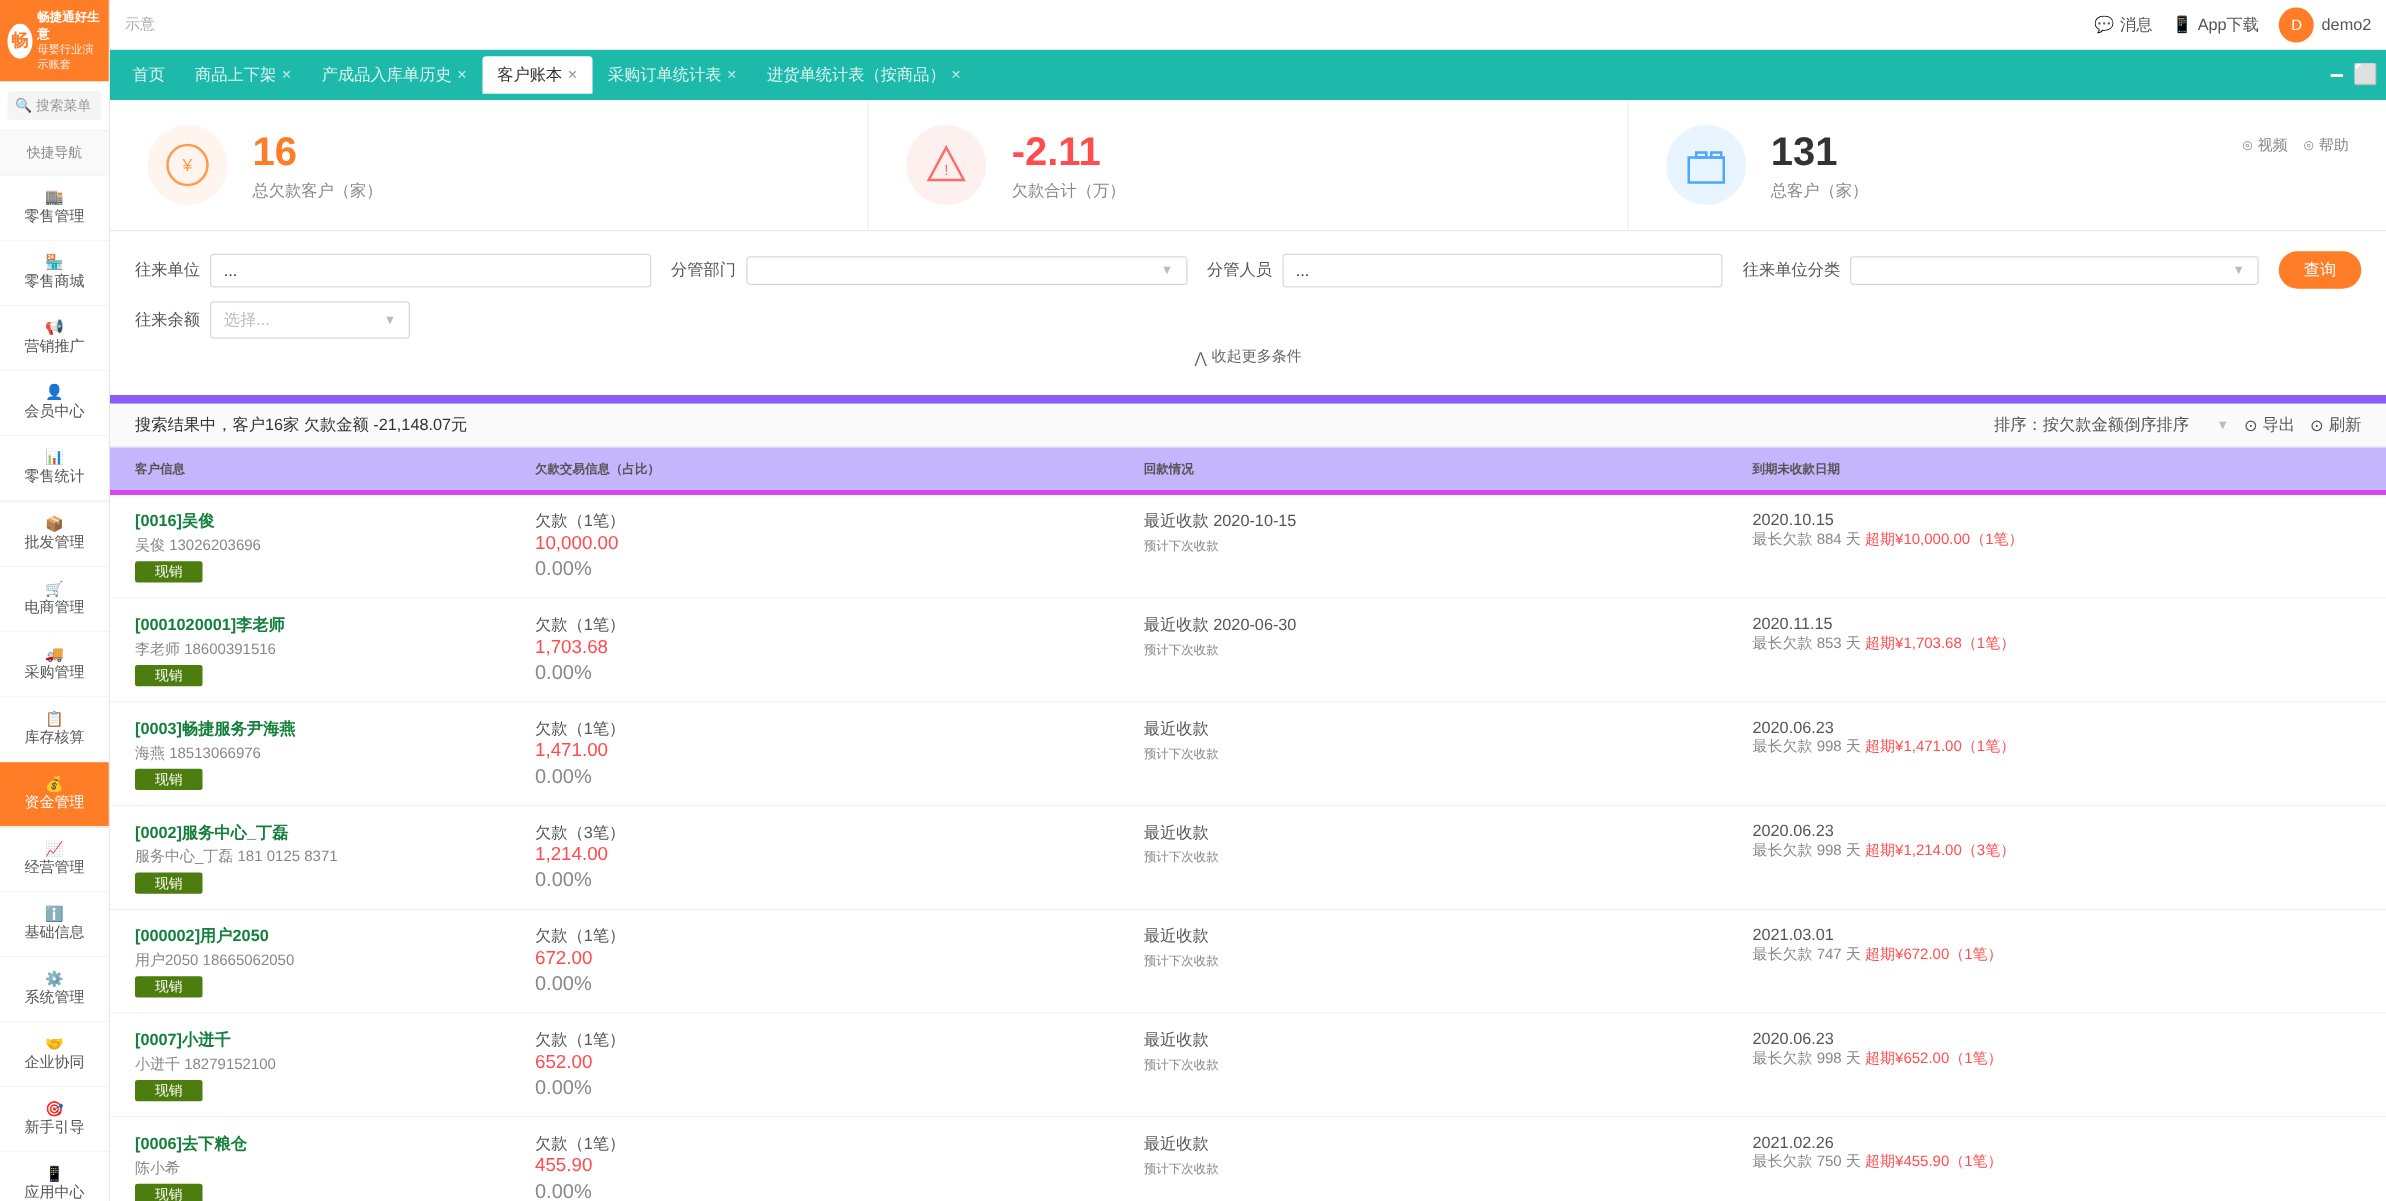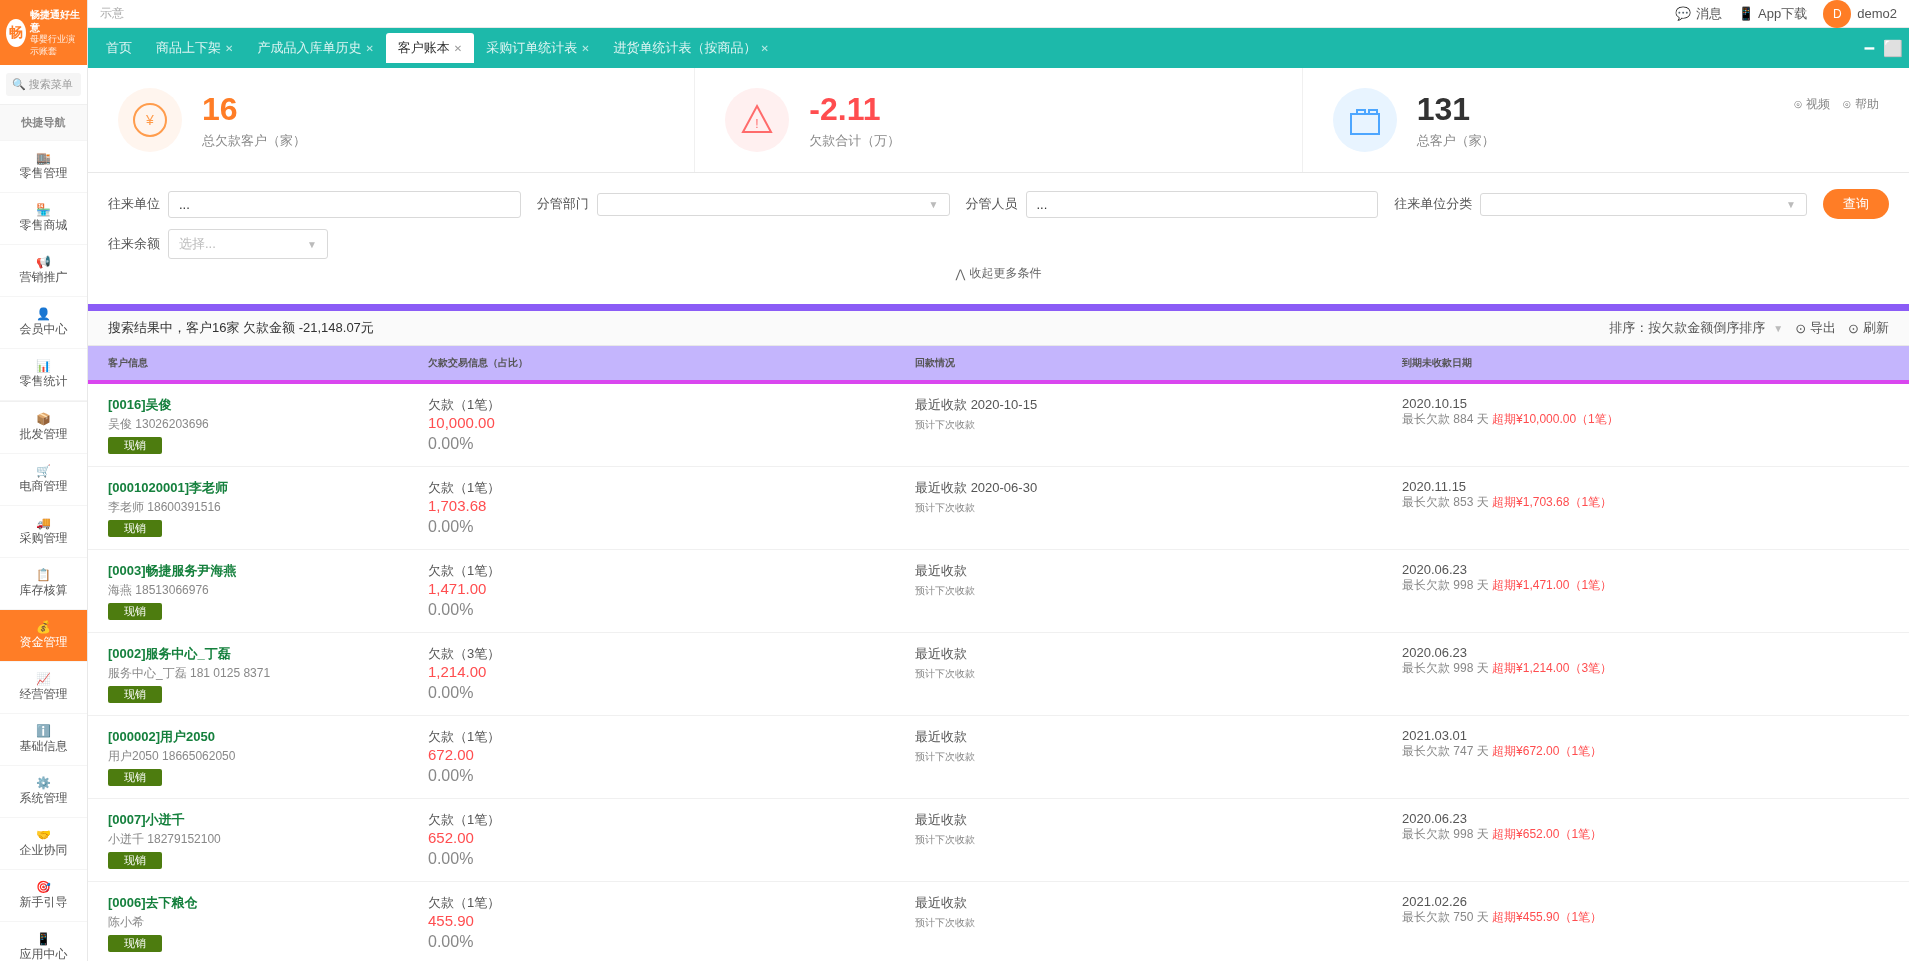--- a/index.html
+++ b/index.html
@@ -16,21 +16,21 @@
     .sidebar-search { padding: 8px 6px; border-bottom: 1px solid #f0f0f0; }
     .sidebar-search-btn { width: 100%; background: #f5f5f5; border: none; border-radius: 3px; padding: 4px 6px; font-size: 11px; color: #999; text-align: left; cursor: pointer; display: flex; align-items: center; gap: 3px; }
     .sidebar-nav { flex: 1; overflow-y: auto; }
     .sidebar-item { padding: 10px 6px; text-align: center; cursor: pointer; border-bottom: 1px solid #f5f5f5; font-size: 12px; color: #555; }
     .sidebar-item.active { background: #ff7d26; color: #fff; }
     
     
     .main-content { flex: 1; display: flex; flex-direction: column; overflow: hidden; }
     
     
-    .top-bar { background: #fff; height: 28px; display: flex; align-items: center; justify-content: space-between; padding: 0 12px; border-bottom: 1px solid #e8e8e8; flex-shrink: 0; }
+    .top-bar { background: #fff; height: 40px; display: flex; align-items: center; justify-content: space-between; padding: 0 12px; border-bottom: 1px solid #e8e8e8; flex-shrink: 0; }
     .top-bar-right { display: flex; align-items: center; gap: 16px; font-size: 13px; color: #555; }
     .top-bar-user { display: flex; align-items: center; gap: 6px; }
     .user-avatar { width: 28px; height: 28px; border-radius: 50%; background: #ff7d26; display: flex; align-items: center; justify-content: center; color: #fff; font-size: 12px; }
     
     
     .tabs-bar { background: #1db9aa; display: flex; align-items: center; height: 40px; padding: 0 6px; flex-shrink: 0; overflow: hidden; }
     .tab { display: flex; align-items: center; gap: 4px; padding: 6px 12px; color: rgba(255,255,255,0.85); cursor: pointer; font-size: 13px; border-radius: 3px 3px 0 0; white-space: nowrap; flex-shrink: 0; }
     .tab.active { background: #fff; color: #333; }
     .tab-close { font-size: 10px; color: rgba(255,255,255,0.7); cursor: pointer; }
     .tab.active .tab-close { color: #999; }
@@ -66,21 +66,21 @@
     .filter-select .placeholder { color: #bbb; }
     .search-btn { background: #ff7d26; color: #fff; border: none; border-radius: 15px; padding: 6px 20px; font-size: 13px; cursor: pointer; white-space: nowrap; }
     .filter-row2 { display: flex; align-items: center; gap: 16px; }
     .collapse-btn { text-align: center; padding: 6px; color: #666; cursor: pointer; font-size: 12px; display: flex; align-items: center; justify-content: center; gap: 4px; }
     
     
     .result-bar { background: #fafafa; border-bottom: 1px solid #e8e8e8; padding: 8px 20px; display: flex; align-items: center; justify-content: space-between; }
     .result-info { font-size: 13px; color: #555; }
     .result-info span { color: #333; }
     .result-actions { display: flex; align-items: center; gap: 12px; font-size: 13px; color: #555; }
-    .sort-select { display: flex; align-items: center; gap: 8px; color: #555; cursor: pointer; }
+    .sort-select { display: flex; align-items: center; gap: 22px; color: #555; cursor: pointer; }
     .action-btn { display: flex; align-items: center; gap: 4px; cursor: pointer; color: #555; }
     
     
     .data-table { background: #fff; }
     .table-header { display: grid; grid-template-columns: 320px 1fr 1fr 1fr; background: #c4b5fd; border-bottom: 4px solid #d946ef; padding: 10px 20px; font-weight: bold; font-size: 10px; color: #555; }
     .table-row { display: grid; grid-template-columns: 320px 1fr 1fr 1fr; padding: 12px 20px; border-bottom: 1px solid #f0f0f0; align-items: start; background: #fff; }
     
     
     .customer-name-link { color: #15803d; cursor: pointer; font-size: 13px; font-weight: 700; text-decoration: none; }
     .customer-phone { color: #888; font-size: 12px; margin-top: 2px; }
@@ -129,21 +129,21 @@
         <div style="font-size:9px;opacity:0.85;">母婴行业演示账套</div>
       </div>
     </div>
     <div class="sidebar-search">
       <button class="sidebar-search-btn">
         <span>🔍</span>
         <span>搜索菜单</span>
       </button>
     </div>
     <div class="sidebar-nav">
-      <div class="sidebar-item" style="background:#f9f9f9;font-size:11px;color:#888;font-weight:bold;">
+      <div class="sidebar-item" style="background:#f9f9f9;font-size:11px;color:#888;">
         <span>快捷导航</span>
       </div>
       <div class="sidebar-item">
         <div>🏬</div>
         <div>零售管理</div>
       </div>
       <div class="sidebar-item">
         <div>🏪</div>
         <div>零售商城</div>
       </div>

